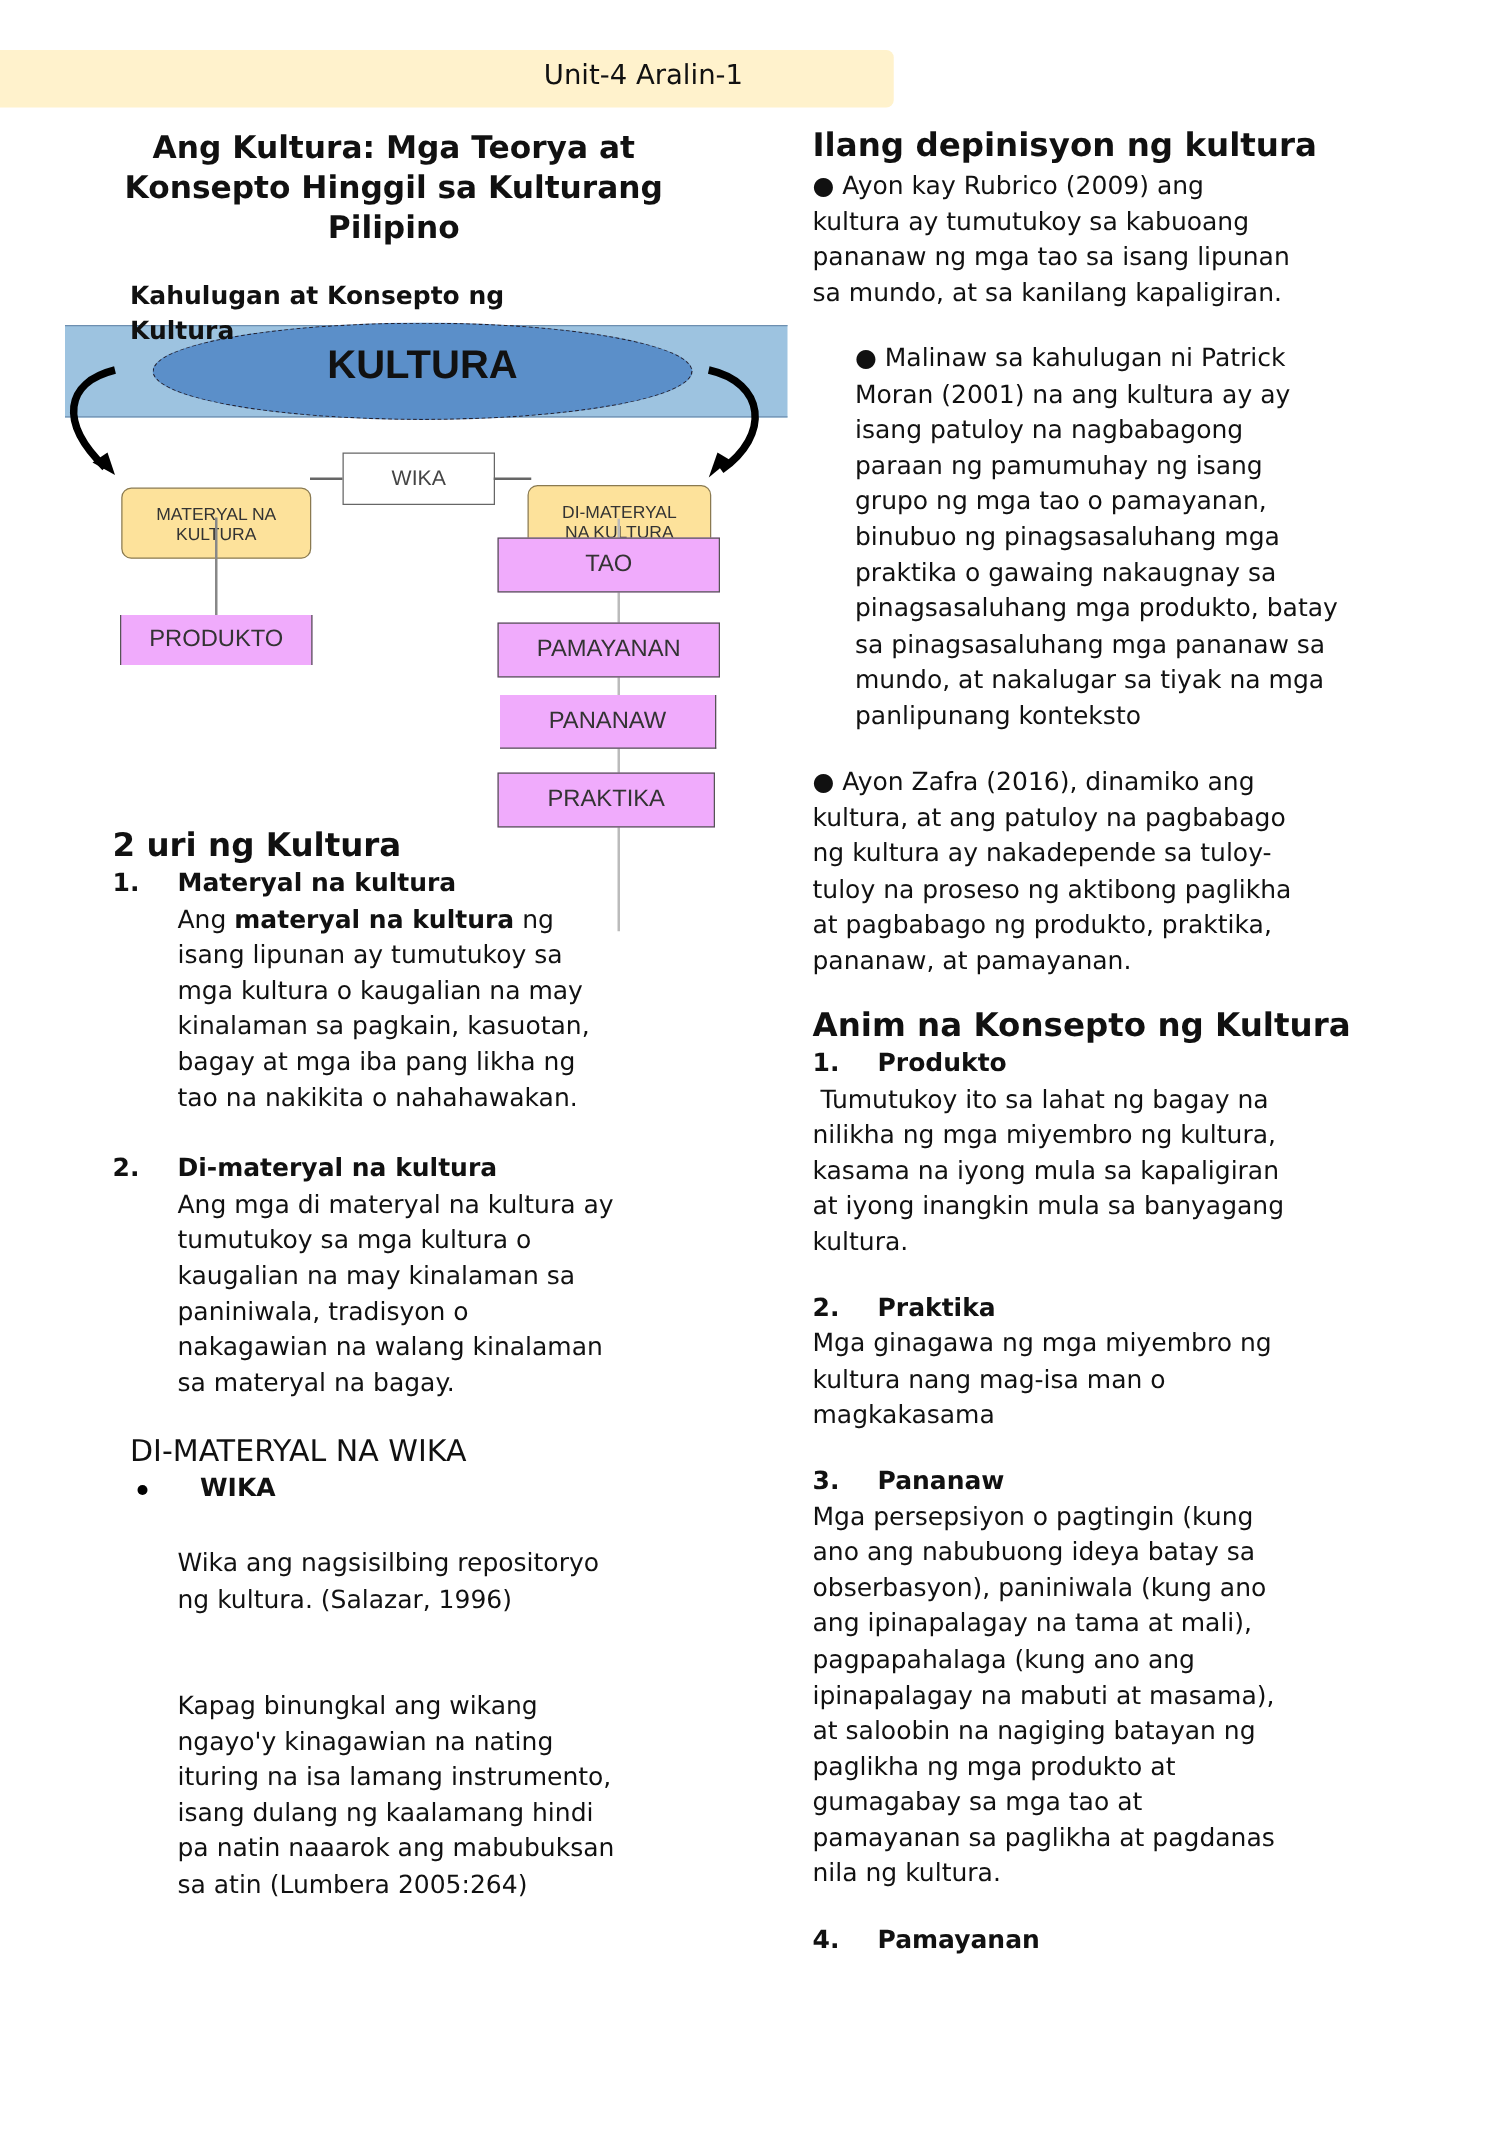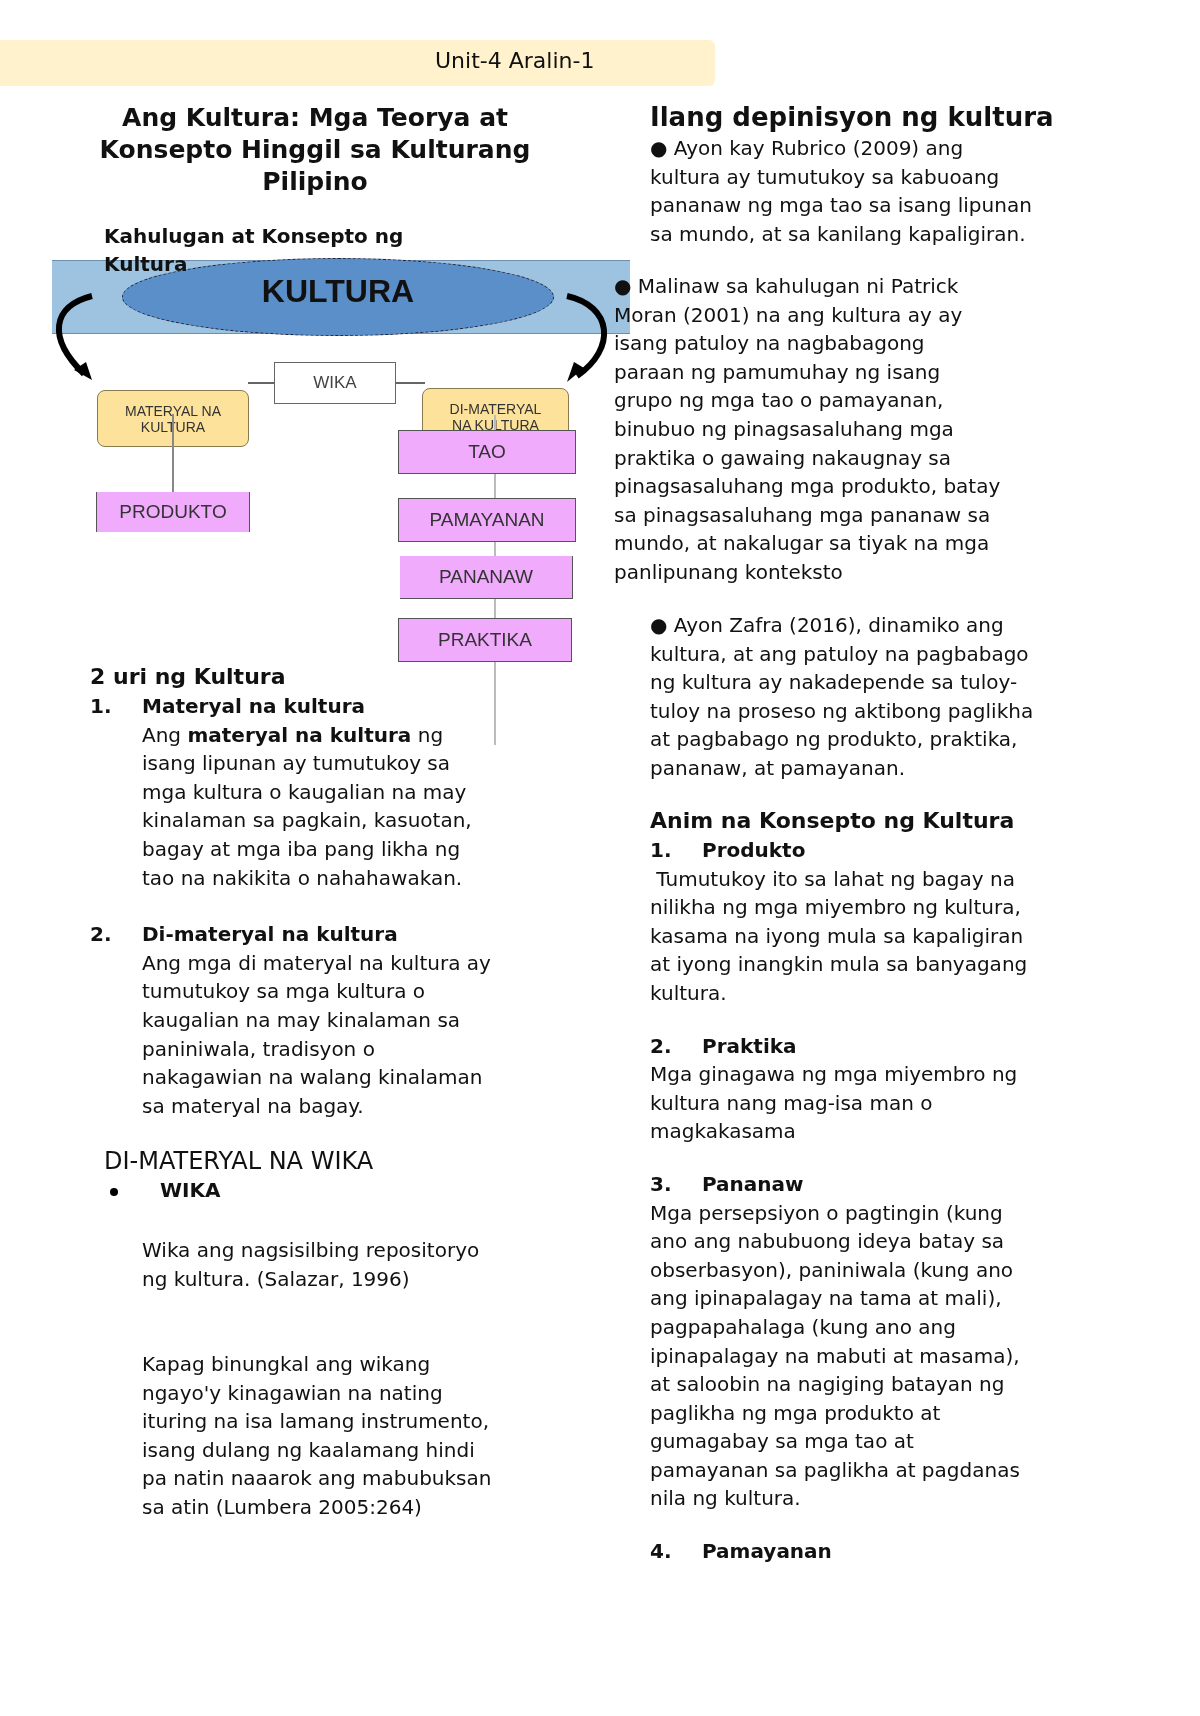--- a/index.html
+++ b/index.html
@@ -6,21 +6,21 @@
   body { width:1200px; height:1716px; position:relative; overflow:hidden;
          font-family:"DejaVu Sans", sans-serif; color:#111; }
   .header-band { position:absolute; left:0; top:40px; width:715px; height:46px;
          background:#fff2cc; border-radius:0 6px 6px 0; }
   .header-band span { position:absolute; left:435px; top:8px; font-size:22px;
          font-family:"DejaVu Sans", sans-serif; color:#111; }
   .abs { position:absolute; }
   .title { left:80px; top:102px; width:470px; text-align:center; font-weight:bold;
            font-size:25px; line-height:32px; }
   .subhead { font-weight:bold; font-size:20px; line-height:28px; }
-  .h2 { font-weight:bold; font-size:22px; line-height:30px; }
+  .h2 { font-weight:bold; font-size:26px; line-height:30px; }
   .body { font-size:20px; line-height:28.6px; }
   .numlist { font-size:20px; line-height:28.6px; }
   .num { display:inline-block; width:52px; font-weight:bold; }
   .bold { font-weight:bold;text-align:center; }
   .indent { padding-left:52px; }
   
   .diagram { left:52px; top:258px; width:578px; height:410px; }
   .band { position:absolute; left:0; top:2px; width:578px; height:72px; background:#9dc3e0;
           border-top:1px solid #6d8fb0; border-bottom:1px solid #6d8fb0; }
   .ellipse { position:absolute; left:70px; top:0px; width:430px; height:76px; border-radius:50%;
@@ -151,21 +151,21 @@
 
 <div class="abs h2" style="left:650px; top:102px; font-size:26px;">Ilang depinisyon ng kultura</div>
 
 <div class="abs body" style="left:650px; top:134px; width:460px;">
   <div>● Ayon kay Rubrico (2009) ang</div>
   <div>kultura ay tumutukoy sa kabuoang</div>
   <div>pananaw ng mga tao sa isang lipunan</div>
   <div>sa mundo, at sa kanilang kapaligiran.</div>
 </div>
 
-<div class="abs body" style="left:614px; top:272px; width:460px;">
+<div class="abs body" style="left:684px; top:272px; width:460px;">
   <div>● Malinaw sa kahulugan ni Patrick</div>
   <div>Moran (2001) na ang kultura ay ay</div>
   <div>isang patuloy na nagbabagong</div>
   <div>paraan ng pamumuhay ng isang</div>
   <div>grupo ng mga tao o pamayanan,</div>
   <div>binubuo ng pinagsasaluhang mga</div>
   <div>praktika o gawaing nakaugnay sa</div>
   <div>pinagsasaluhang mga produkto, batay</div>
   <div>sa pinagsasaluhang mga pananaw sa</div>
   <div>mundo, at nakalugar sa tiyak na mga</div>

